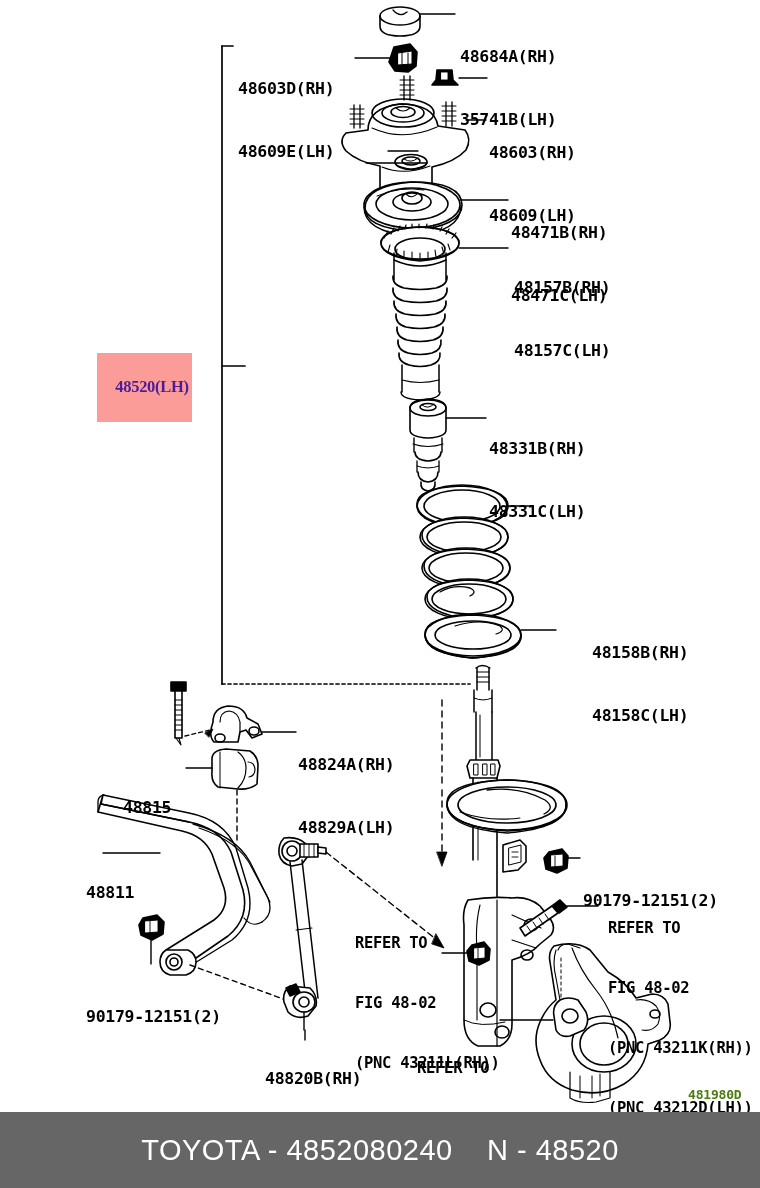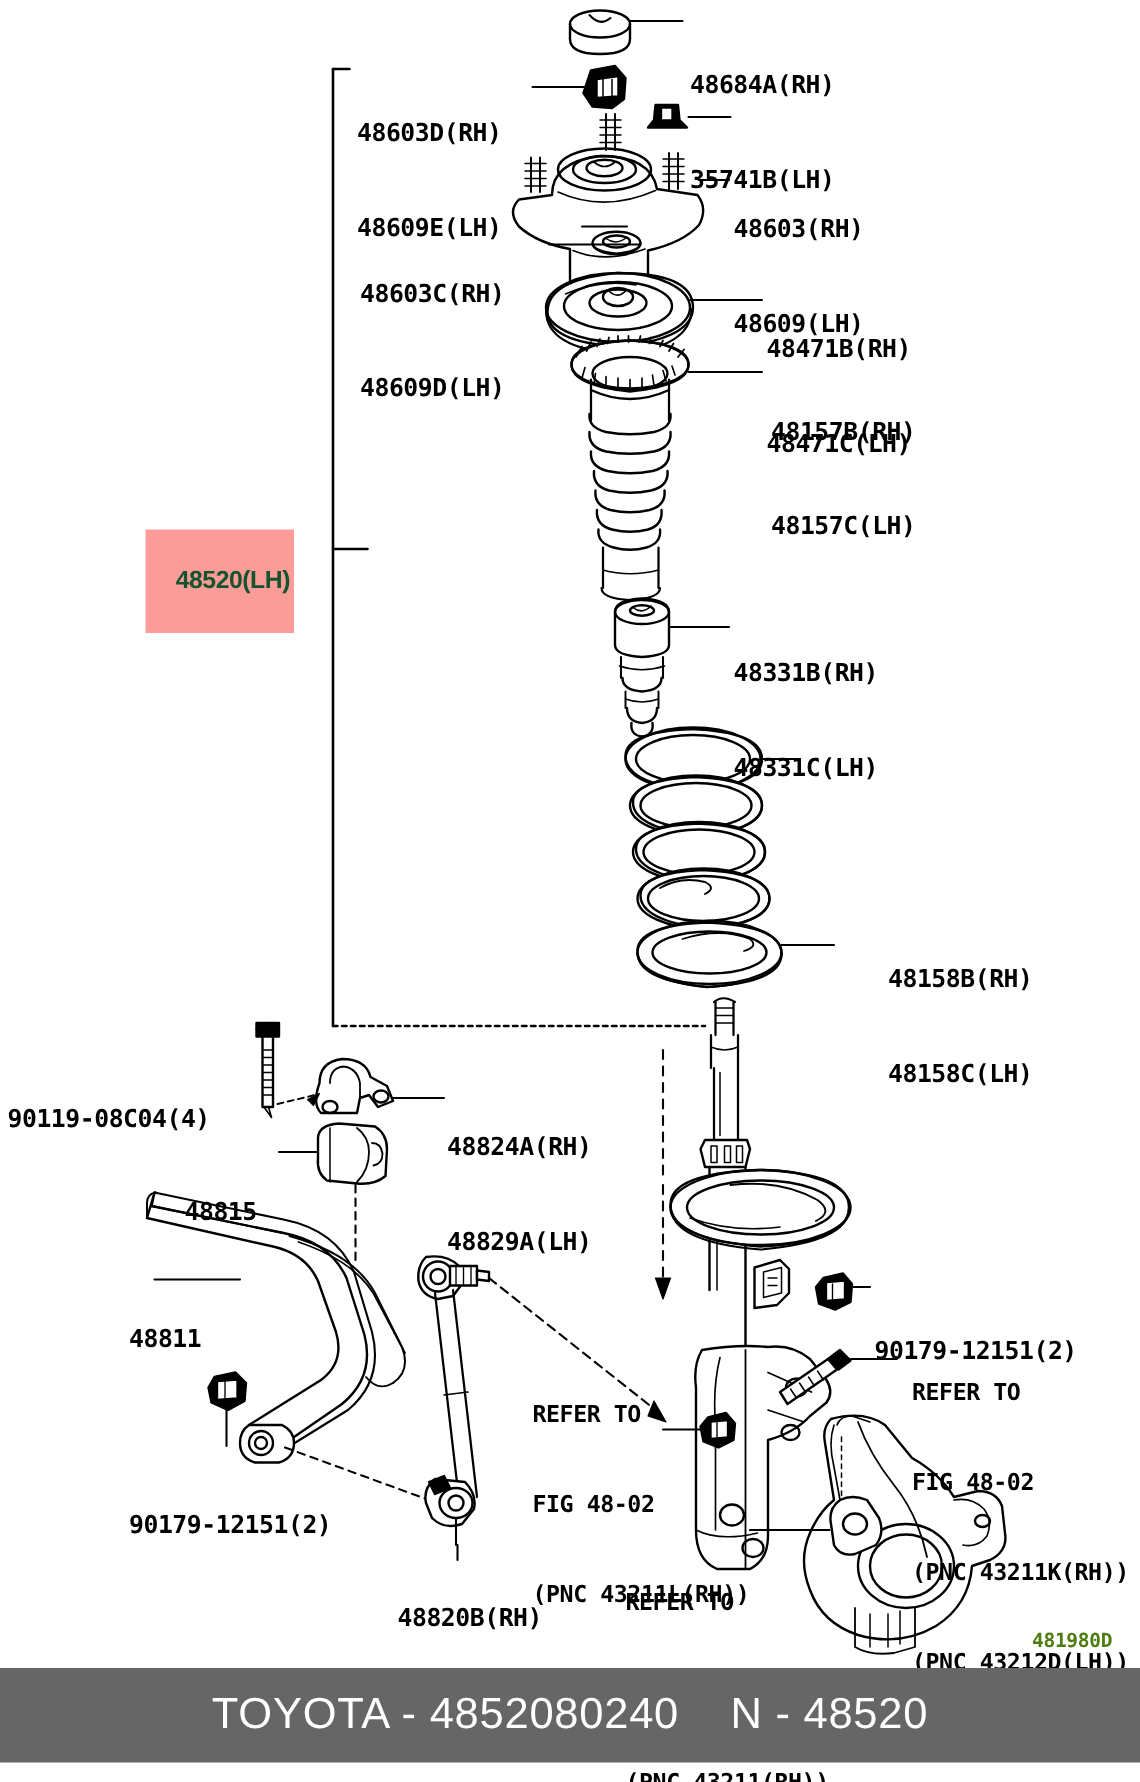--- a/index.html
+++ b/index.html
@@ -38,43 +38,43 @@
   .lbl.two {
     line-height: 21px;
   }
   .lbl.small {
     font-size: 15.5px;
     line-height: 20px;
   }
   .hl {
     position: absolute;
     background: #fb9c99;
-    color: #14532d;
-    font-family: Liberation Sans, sans-serif;
+    color: #4c1d95;
+    font-family: Liberation Serif, serif;
     font-size: 16.5px;
     font-weight: bold;
     white-space: pre;
     letter-spacing: -0.3px;
     line-height: 22px;
     padding: 1px 3px 2px 3px;
   }
   .diagid {
     position: absolute;
     font-family: "DejaVu Sans Mono", "Liberation Mono", monospace;
     font-size: 13px;
     font-weight: bold;
     color: #4d7c0f;
     letter-spacing: -0.2px;
   }
   #footer {
     position: absolute;
     left: 0;
     top: 1112px;
     width: 760px;
-    height: 63px;
+    height: 76px;
     background: #666666;
     display: flex;
     align-items: center;
     justify-content: center;
   }
   #footer .ftxt {
     font-family: "Liberation Sans", "DejaVu Sans", sans-serif;
     font-size: 29px;
     color: #ffffff;
     letter-spacing: 0.5px;
@@ -427,24 +427,20 @@
     <div>48603D(RH)</div>
     <div>48609E(LH)</div>
   </div>
 
 
   <div class="lbl two" style="left:489px; top:100px;">
     <div>48603(RH)</div>
     <div>48609(LH)</div>
   </div>
 
-  <div class="lbl two" style="left:240px; top:143px;">
-    <div>48603C(RH)</div>
-    <div>48609D(LH)</div>
-  </div>
 
   <div class="lbl two" style="left:511px; top:180px;">
     <div>48471B(RH)</div>
     <div>48471C(LH)</div>
   </div>
 
   <div class="lbl two" style="left:514px; top:235px;">
     <div>48157B(RH)</div>
     <div>48157C(LH)</div>
   </div>
@@ -460,23 +456,20 @@
     <div>48158C(LH)</div>
   </div>
 
   <div class="lbl" style="left:100px; top:334px;">
     <div>48510(RH)</div>
   </div>
   <div class="hl" style="left:97px; top:353px;">
     <span>48520(LH)</span>
   </div>
 
-  <div class="lbl" style="left:5px; top:696px;">
-    <div>90119-08C04(4)</div>
-  </div>
 
   <div class="lbl two" style="left:298px; top:712px;">
     <div>48824A(RH)</div>
     <div>48829A(LH)</div>
   </div>
 
   <div class="lbl" style="left:123px; top:758px;">
     <div>48815</div>
   </div>
 

